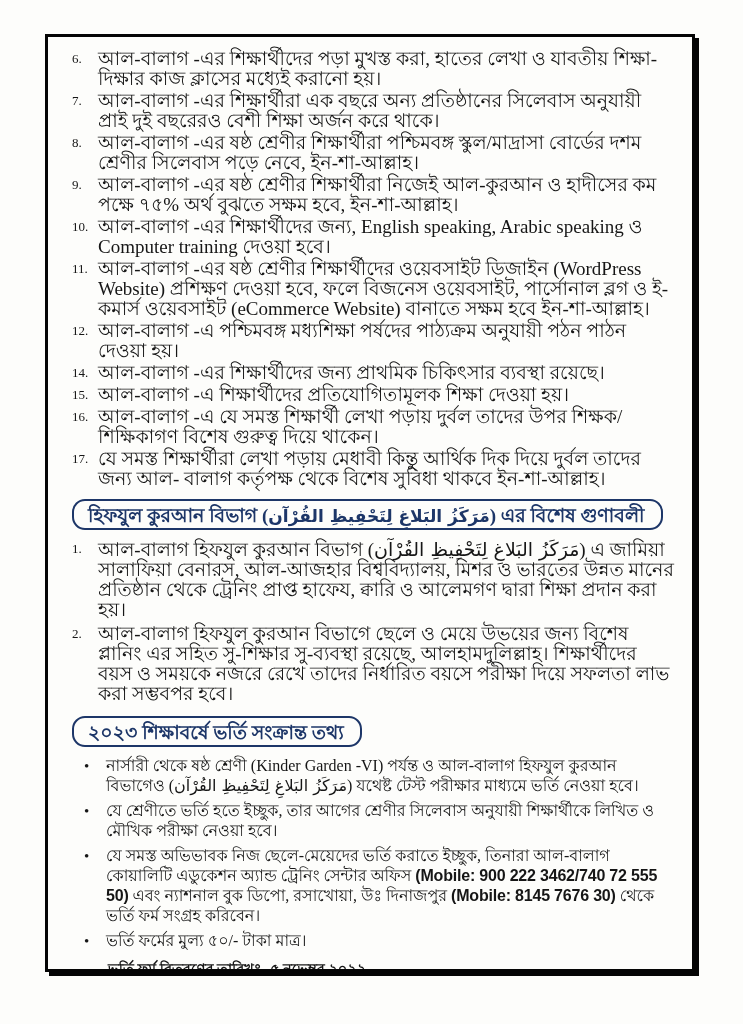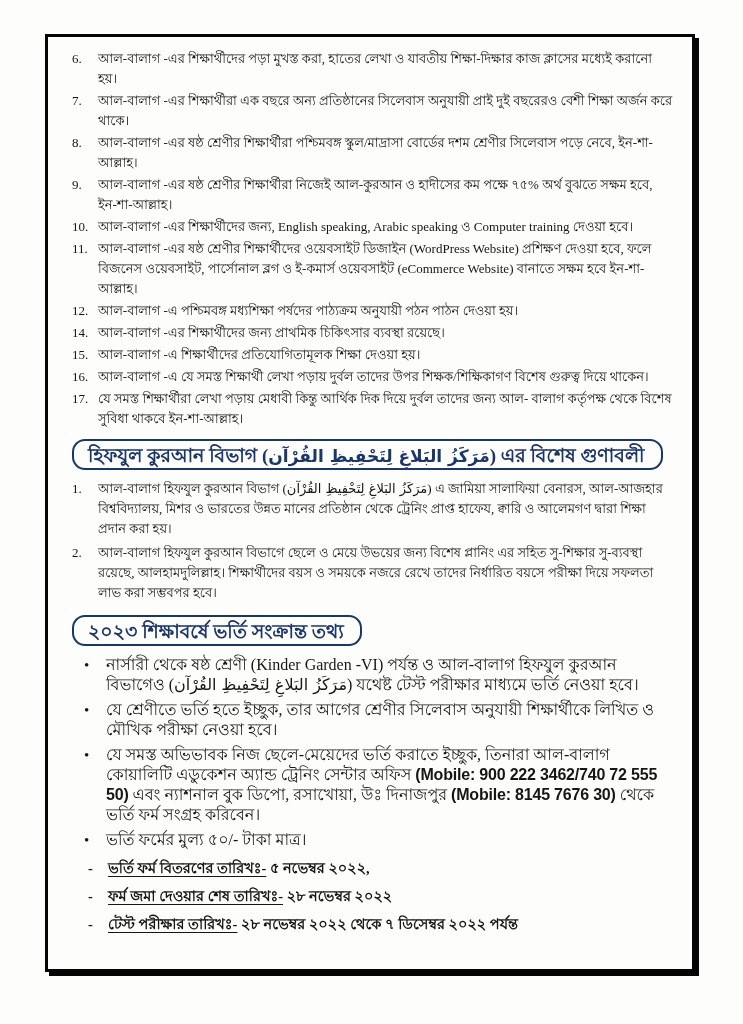--- a/index.html
+++ b/index.html
@@ -17,21 +17,21 @@
     box-sizing:border-box;
     border:3px solid #050505;
     box-shadow:4px 4px 0 #050505;
     background:#fdfdfb;
     padding:12px 18px 8px 24px;
     overflow:hidden;
   }
   
   .li{display:flex;margin-bottom:2px;}
   .li .num{flex:0 0 26px;font-size:13px;line-height:20px;}
-  .li .txt{flex:1;font-size:13px;line-height:20px;}
+  .li .txt{flex:1;font-size:19px;line-height:20px;}
   .seclist .li{margin-bottom:4px;}
   
   .hbox{
     display:inline-block;
     border:2px solid #1d3668;
     border-radius:13px;
     color:#1d3668;
     font-weight:700;
     font-size:19px;
     line-height:1.25;

